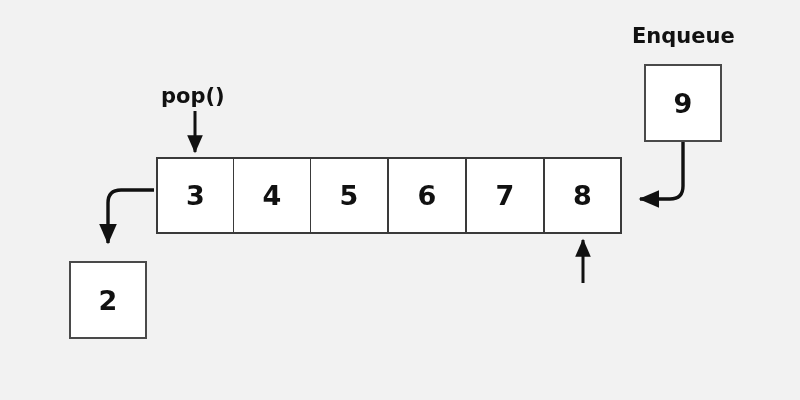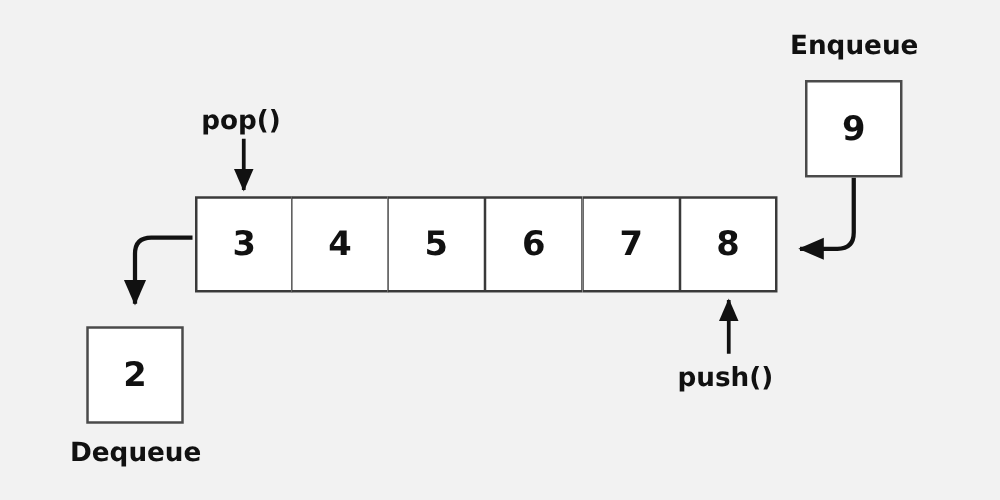--- a/index.html
+++ b/index.html
@@ -109,18 +109,16 @@
   <div class="cell queue-cell" style="left:233px; top:157px; width:78px; height:77px;">4</div>
   <div class="cell queue-cell" style="left:310px; top:157px; width:78px; height:77px;">5</div>
   <div class="cell queue-cell" style="left:388px; top:157px; width:78px; height:77px;">6</div>
   <div class="cell queue-cell" style="left:466px; top:157px; width:78px; height:77px;">7</div>
   <div class="cell queue-cell last" style="left:544px; top:157px; width:78px; height:77px;">8</div>
 
   <div class="side-box" style="left:644px; top:64px; width:78px; height:78px;">9</div>
   <div class="caption" style="left:632px; top:26px;text-align:center;">Enqueue</div>
 
   <div class="side-box" style="left:69px; top:261px; width:78px; height:78px;">2</div>
-  <div class="caption" style="left:56px; top:352px;">Dequeue</div>
 
   <div class="op-label" style="left:161px; top:86px;">pop()</div>
-  <div class="op-label" style="left:542px; top:292px;">push()</div>
 
 </div>
 
 </body></html>

